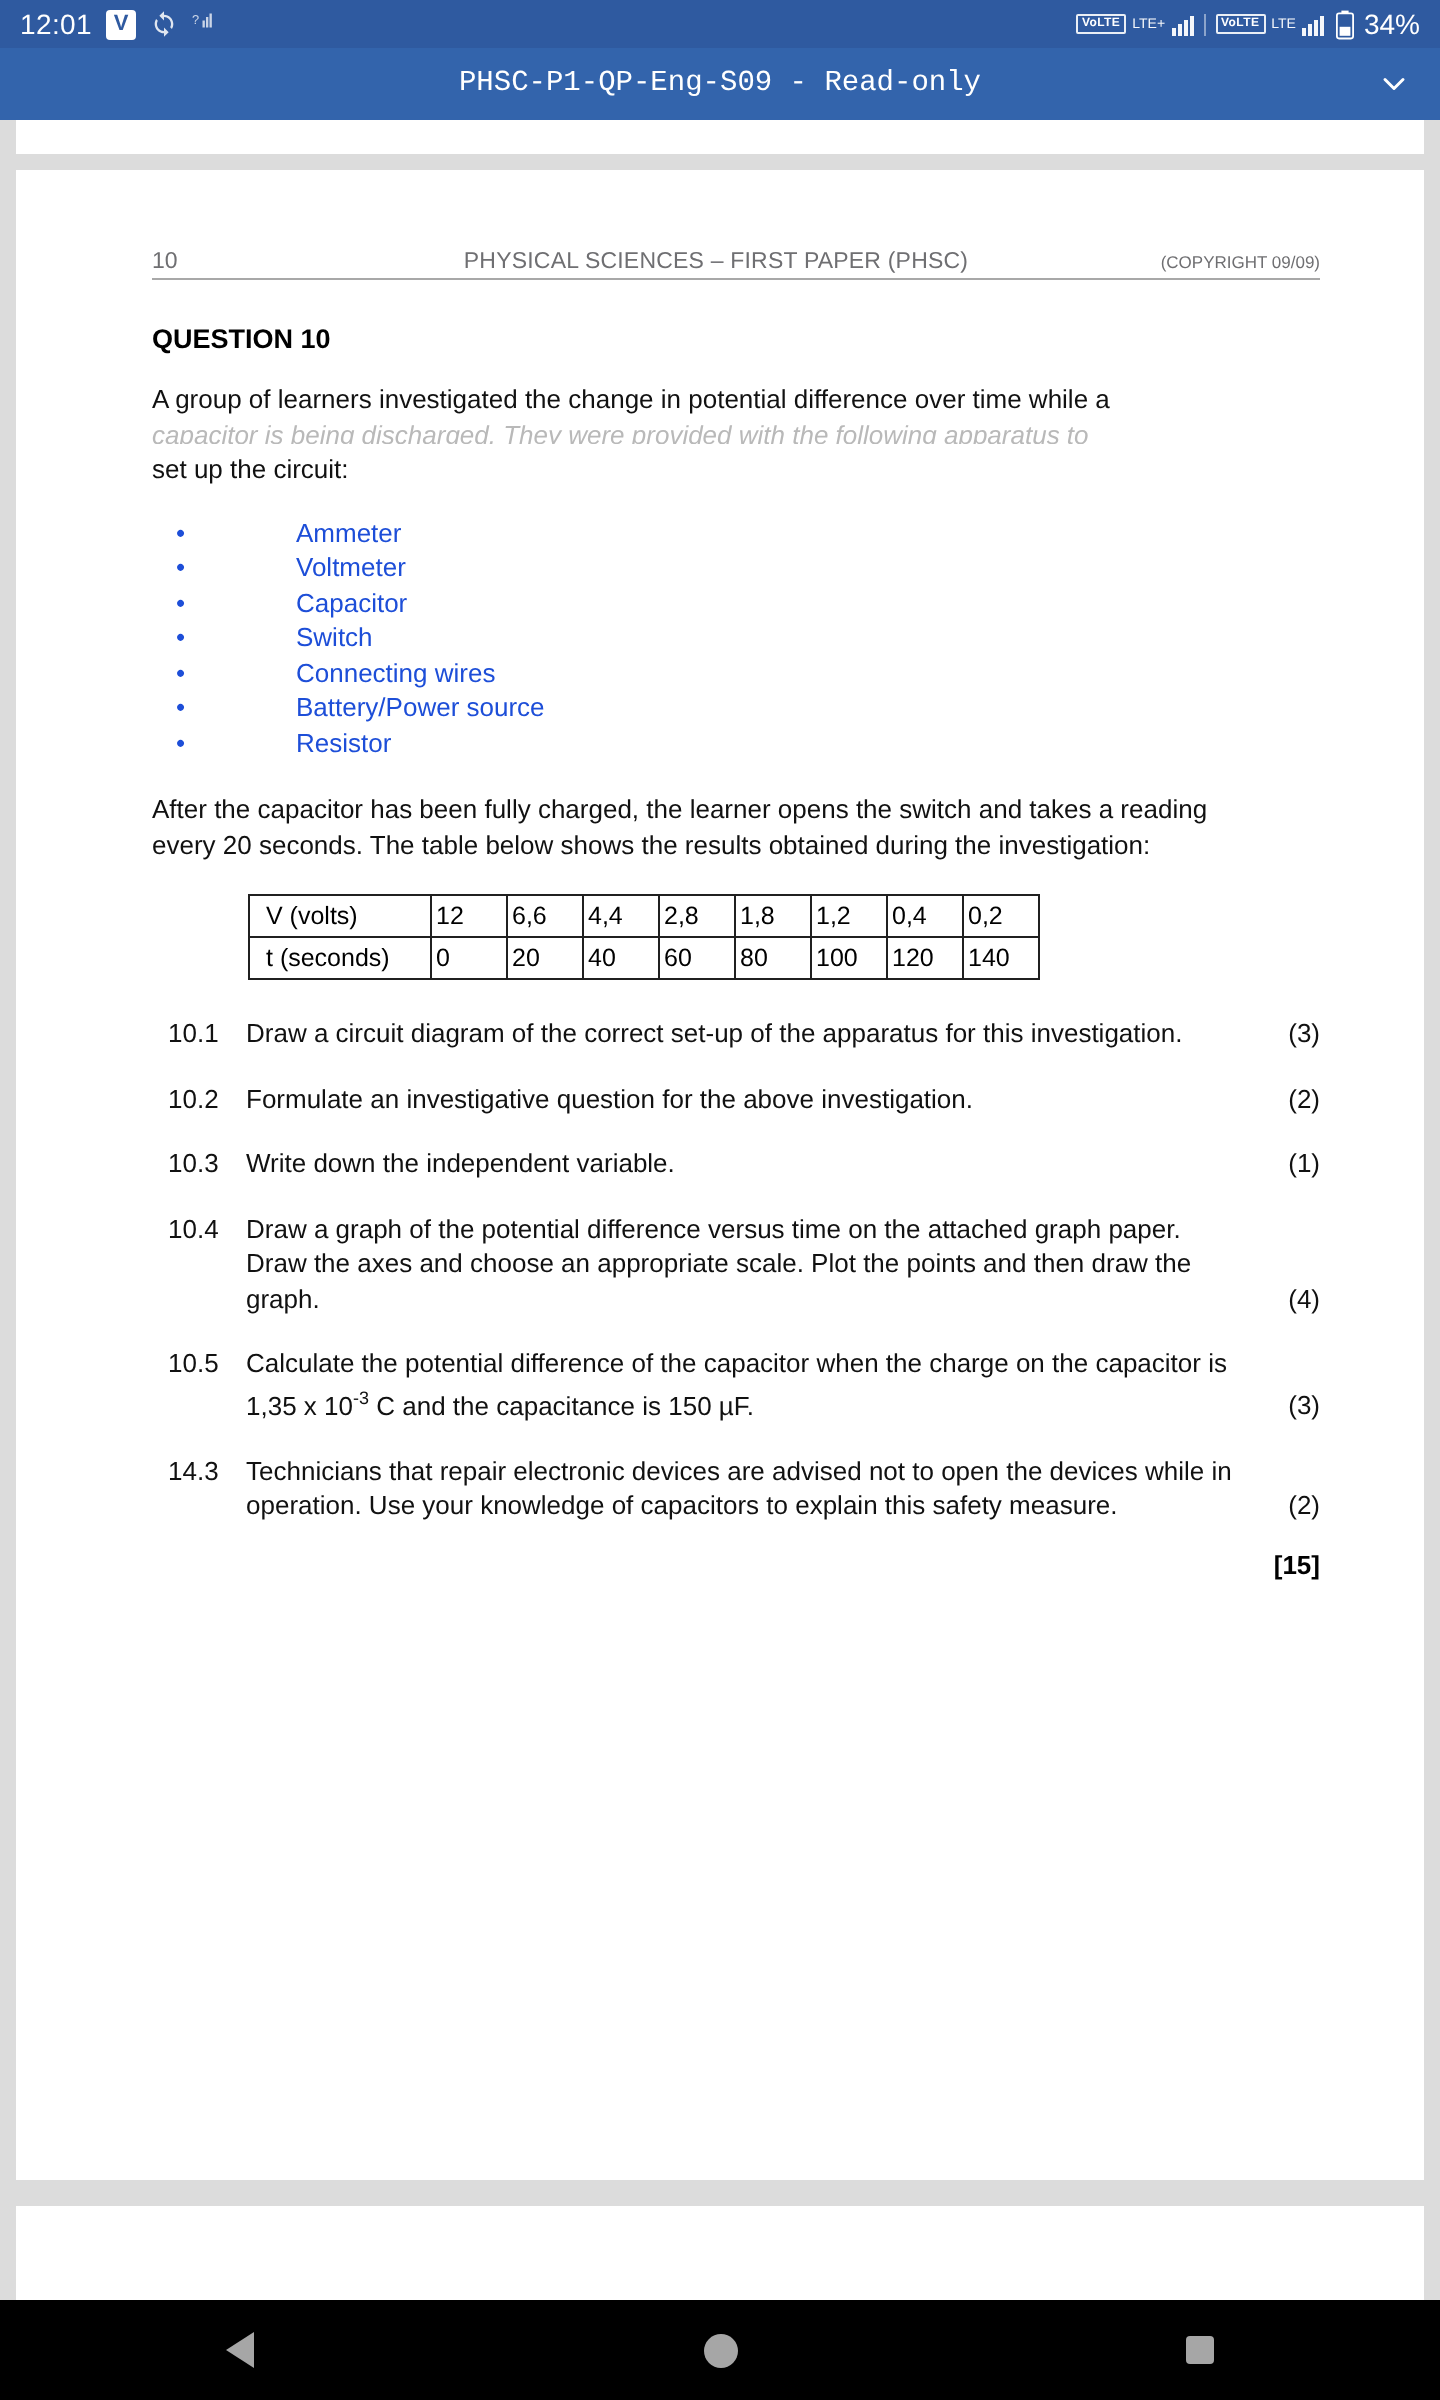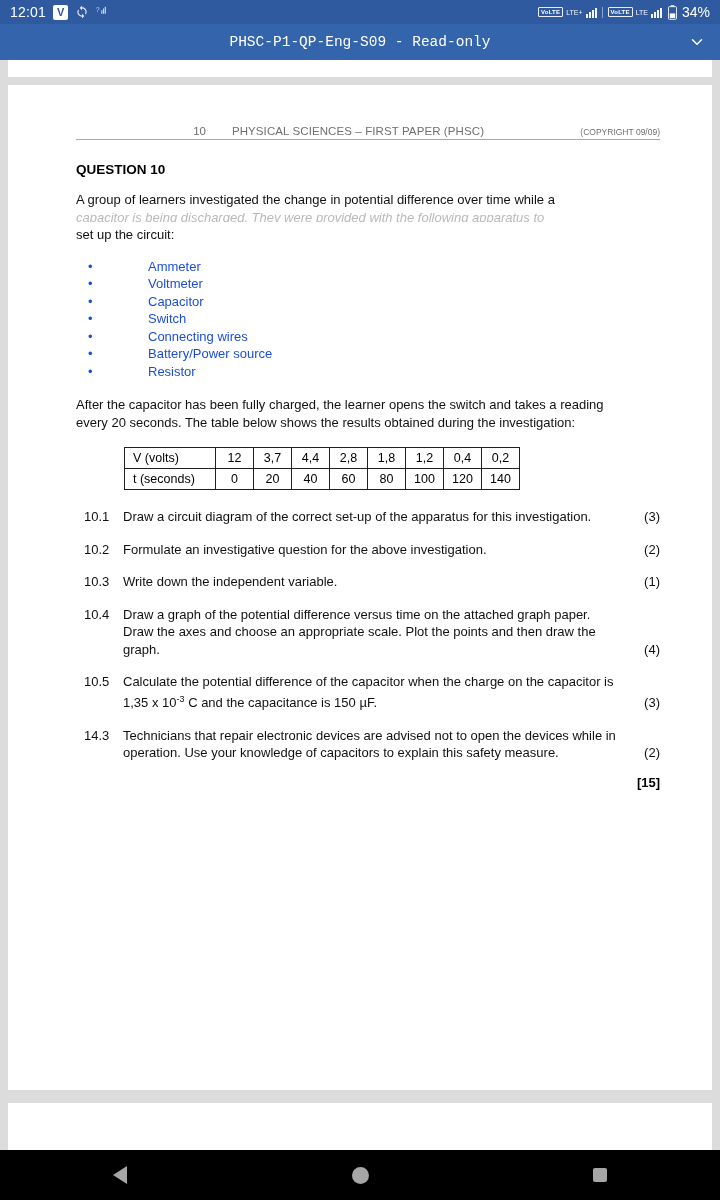--- a/index.html
+++ b/index.html
@@ -169,21 +169,20 @@
     align-items: baseline;
     border-bottom: 1px solid #a8a8a8;
     padding-bottom: 2px;
     color: #77777a;
     margin-bottom: 22px;
   }
   .hdr-page-no {
     font-size: 11.5px;
     width: 130px;
     color: #6f6f72;
-    text-align: right;
   }
   .hdr-center {
     flex: 1;
     text-align: center;
     font-size: 11.5px;
     letter-spacing: .1px;
     color: #6f6f72;
   }
   .hdr-copy {
     width: 150px;
@@ -250,21 +249,21 @@
   }
   table.data-table {
     border-collapse: collapse;
     table-layout: fixed;
   }
   table.data-table td {
     border: 1px solid #202020;
     font-size: 12.5px;
     color: #000000;
     height: 21px;
-    text-align: center;
+    text-align: left;
     padding: 0 2px;
     line-height: 19px;
   }
   table.data-table td.rowlabel {
     width: 91px;
     text-align: left;
     padding-left: 8px;
   }
   table.data-table td.val { width: 38px; }
 
@@ -434,21 +433,21 @@
       </ul>
 
       <div class="para">After the capacitor has been fully charged, the learner opens the switch and takes a reading every 20 seconds. The table below shows the results obtained during the investigation:</div>
 
       <div class="data-table-wrap">
         <table class="data-table">
           <tbody>
             <tr>
               <td class="rowlabel">V (volts)</td>
               <td class="val">12</td>
-              <td class="val">3,7</td>
+              <td class="val">6,6</td>
               <td class="val">4,4</td>
               <td class="val">2,8</td>
               <td class="val">1,8</td>
               <td class="val">1,2</td>
               <td class="val">0,4</td>
               <td class="val">0,2</td>
             </tr>
             <tr>
               <td class="rowlabel">t (seconds)</td>
               <td class="val">0</td>

